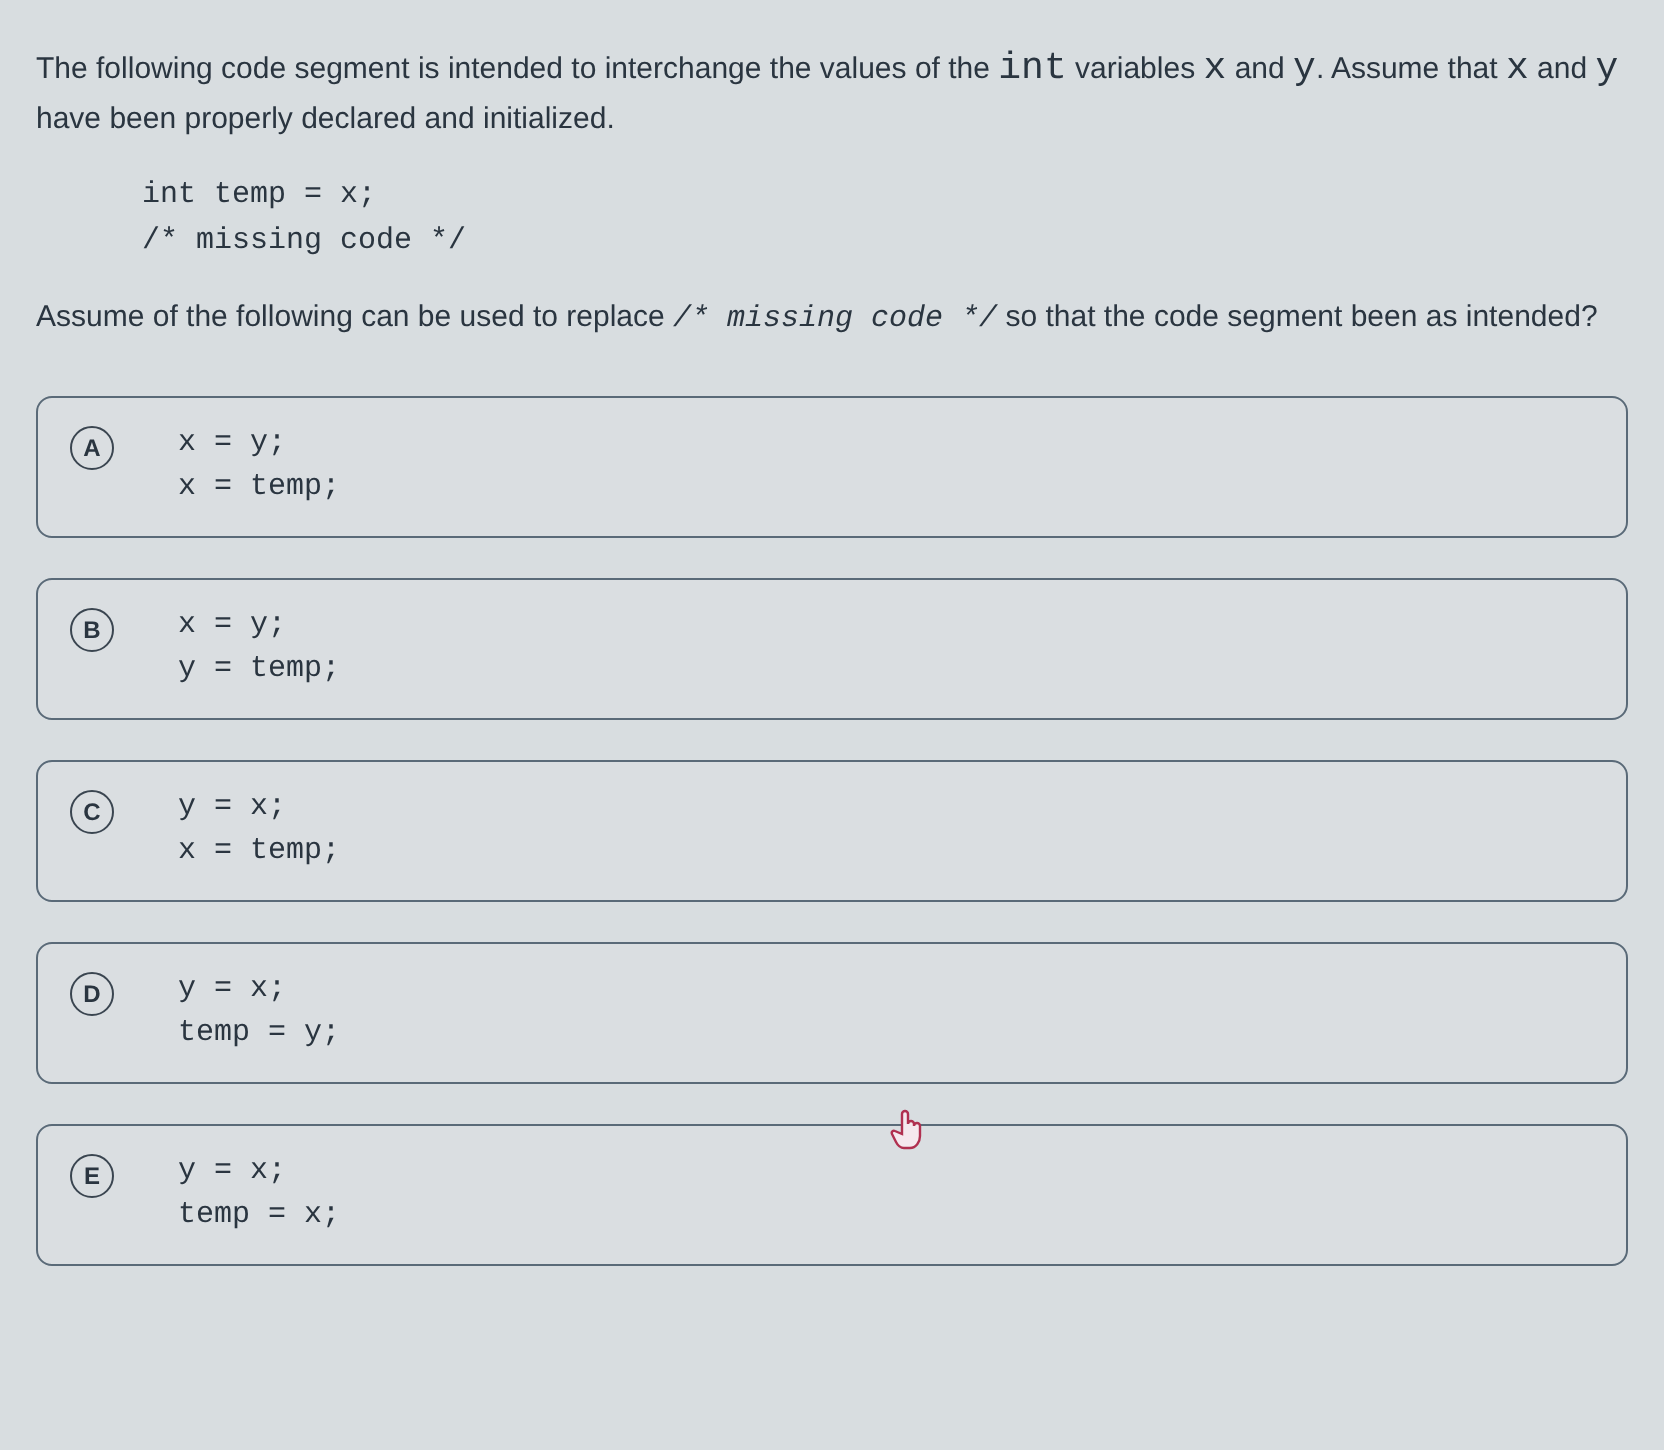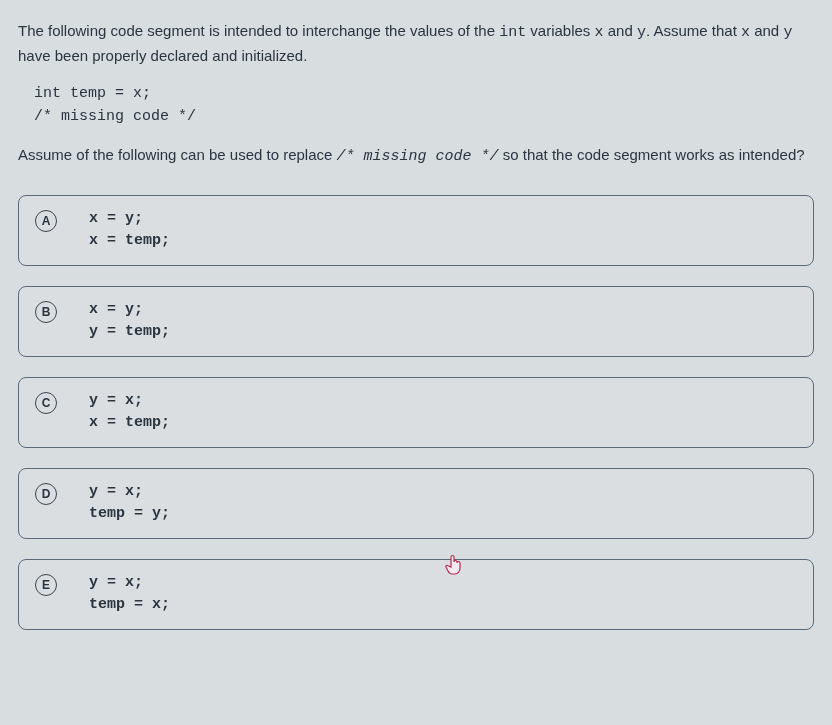--- a/index.html
+++ b/index.html
@@ -14,25 +14,25 @@
       font-size: 15px;
       color: #2a3540;
       width: 832px;
     }
     .question-text {
       line-height: 1.5;
       margin-bottom: 16px;
     }
     .code-inline {
       font-family: "Courier New", Courier, monospace;
-      font-size: 15px;
+      font-size: 19px;
     }
     .code-block {
       font-family: "Courier New", Courier, monospace;
-      margin-left: 16px;
+      margin-left: 53px;
       margin-bottom: 16px;
       line-height: 1.5;
       white-space: pre;
     }
     .italic-code {
       font-style: italic;
       font-family: "Courier New", Courier, monospace;
     }
     .question-followup {
       line-height: 1.5;
@@ -63,21 +63,20 @@
       justify-content: center;
       font-size: 12px;
       font-weight: bold;
       flex-shrink: 0;
       margin-top: 2px;
     }
     .option-code {
       font-family: "Courier New", Courier, monospace;
       line-height: 1.5;
       white-space: pre;
-      font-weight: bold;
     }
     .cursor-hand {
       position: absolute;
       left: 445px;
       top: 554px;
       font-size: 20px;
       color: #b03050;
       pointer-events: none;
     }
   </style>
@@ -85,21 +84,21 @@
 <body>
 
 <div class="question-text">
   <span>The following code segment is intended to interchange the values of the </span><span class="code-inline">int</span><span> variables </span><span class="code-inline">x</span><span> and </span><span class="code-inline">y</span><span>. Assume that </span><span class="code-inline">x</span><span> and </span><span class="code-inline">y</span><span> have been properly declared and initialized.</span>
 </div>
 
 <div class="code-block">int temp = x;
 /* missing code */</div>
 
 <div class="question-followup">
-  <span>Assume of the following can be used to replace </span><span class="italic-code">/* missing code */</span><span> so that the code segment works as intended?</span>
+  <span>Assume of the following can be used to replace </span><span class="italic-code">/* missing code */</span><span> so that the code segment been as intended?</span>
 </div>
 
 <div class="options">
   <div class="option">
     <div class="option-letter">A</div>
     <div class="option-code">x = y;
 x = temp;</div>
   </div>
   <div class="option">
     <div class="option-letter">B</div>

